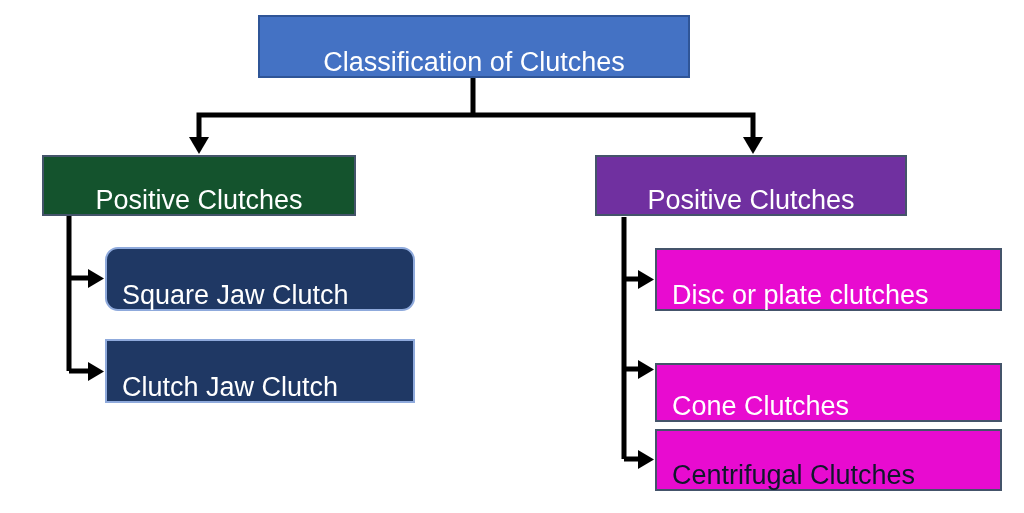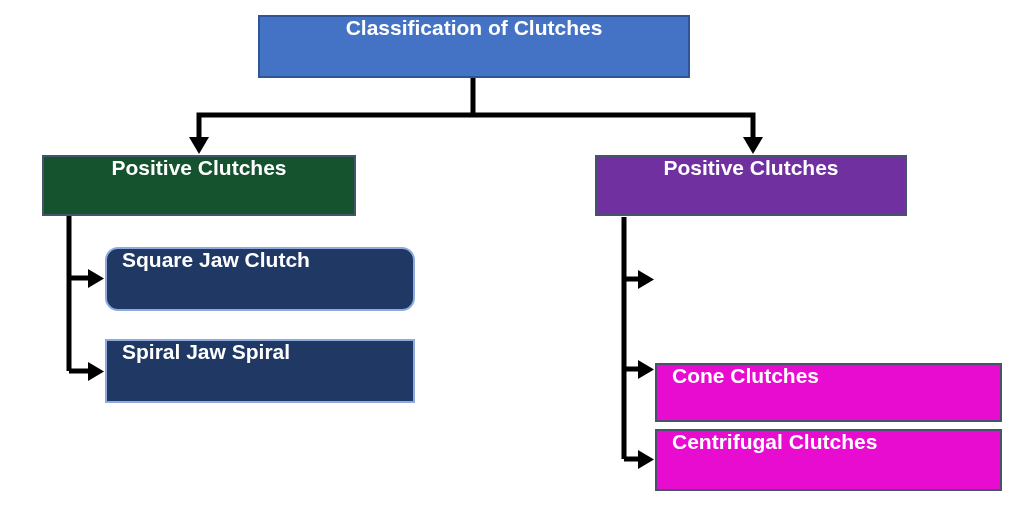--- a/index.html
+++ b/index.html
@@ -17,26 +17,26 @@
   }
   svg.connectors {
     position: absolute;
     left: 0;
     top: 0;
     pointer-events: none;
   }
   .node {
     position: absolute;
     display: flex;
-    align-items: flex-start;
+    align-items: flex-end;
     box-sizing: border-box;
     border: 2px solid transparent;
     color: #ffffff;
-    font-weight: 700;
-    font-size: 21px;
+    font-weight: 400;
+    font-size: 27px;
     white-space: nowrap;
     line-height: 1;
   }
   .node.centered { justify-content: center; }
   .node.leaf-left { padding-left: 15px; }
 
   
   #root-node        { left: 258px; top: 15px;  width: 432px; height: 63px; }
   #branch-positive  { left: 42px;  top: 155px; width: 314px; height: 61px; }
   #branch-frictions { left: 595px; top: 155px; width: 312px; height: 61px; }
@@ -83,25 +83,28 @@
 
   <div class="node centered" id="branch-frictions" style="background: rgb(112, 48, 160); border-color: rgb(68, 84, 106); color: rgb(255, 255, 255);">
     <span>Positive Clutches</span>
   </div>
 
   <div class="node leaf-left" id="leaf-square" style="background: rgb(31, 56, 100); border-color: rgb(143, 170, 220); color: rgb(255, 255, 255); border-radius: 13px;">
     <span>Square Jaw Clutch</span>
   </div>
 
   <div class="node leaf-left" id="leaf-spiral" style="background: rgb(31, 56, 100); border-color: rgb(143, 170, 220); color: rgb(255, 255, 255);">
-    <span>Spiral Jaw Spiral</span>
+    <span>Clutch Jaw Clutch</span>
   </div>
 
+  <div class="node leaf-left" id="leaf-disc" style="background: rgb(232, 11, 208); border-color: rgb(68, 84, 106); color: rgb(255, 255, 255);">
+    <span>Disc or plate clutches</span>
+  </div>
 
   <div class="node leaf-left" id="leaf-cone" style="background: rgb(232, 11, 208); border-color: rgb(68, 84, 106); color: rgb(255, 255, 255);">
     <span>Cone Clutches</span>
   </div>
 
-  <div class="node leaf-left" id="leaf-centrifugal" style="background: rgb(232, 11, 208); border-color: rgb(68, 84, 106); color: #ffffff;">
+  <div class="node leaf-left" id="leaf-centrifugal" style="background: rgb(232, 11, 208); border-color: rgb(68, 84, 106); color: #0f172a;">
     <span>Centrifugal Clutches</span>
   </div>
 
 </div>
 
 </body></html>

